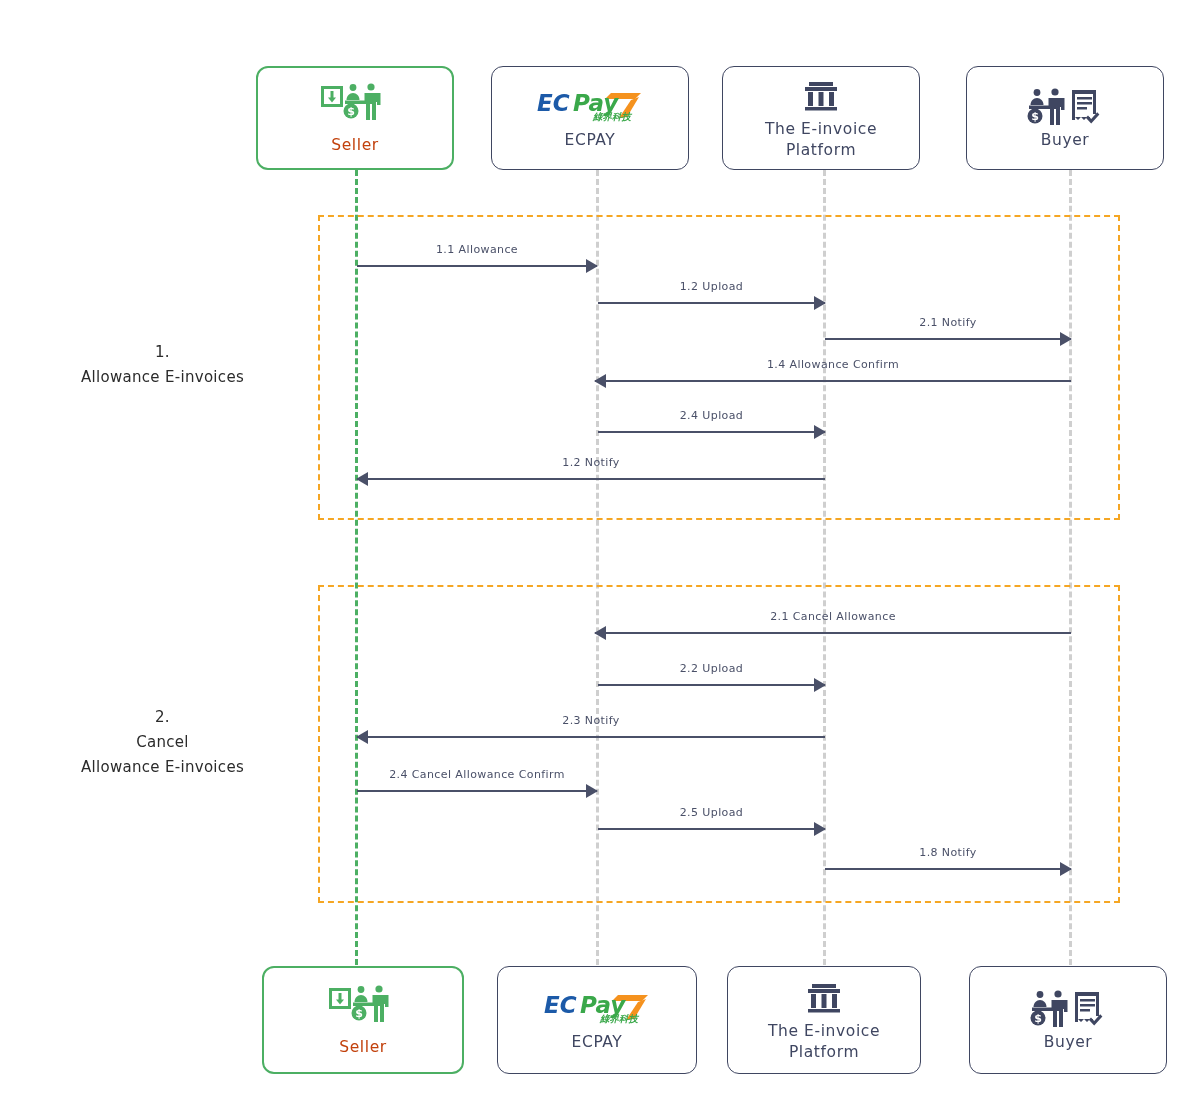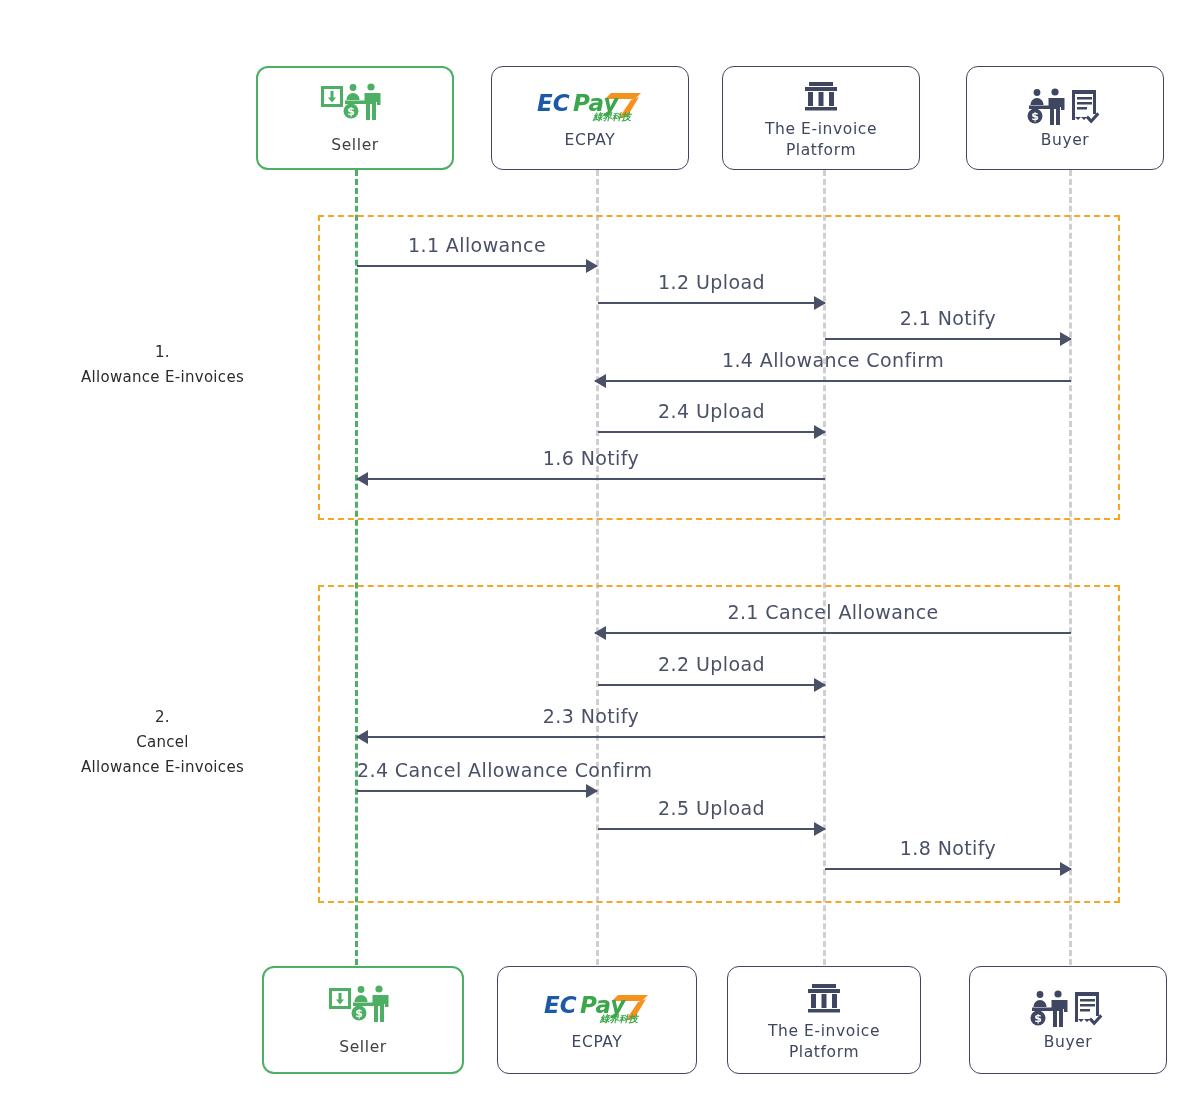--- a/index.html
+++ b/index.html
@@ -36,21 +36,21 @@
     margin-bottom: 2px;
   }
   .actor-label {
     font-size: 15.5px;
     letter-spacing: .6px;
     line-height: 21px;
     text-align: center;
     color: #3f4661;
     white-space: pre-line;
   }
-  .actor-box.green .actor-label { color: #404040; margin-top: 10px; }
+  .actor-box.green .actor-label { color: #c2410c; margin-top: 10px; }
 
   
   .ecpay-logo { display:block; }
 
   
   .lifeline {
     position: absolute;
     width: 0;
     border-left: 3px dashed #cfcfcf;
   }
@@ -88,21 +88,21 @@
     border-top: 7px solid transparent;
     border-bottom: 7px solid transparent;
   }
   .msg-head.right { right: -1px; border-left: 12px solid #4a5068; }
   .msg-head.left  { left: -1px;  border-right: 12px solid #4a5068; }
   .msg-label {
     position: absolute;
     bottom: 9px;
     left: 0; right: 0;
     text-align: center;
-    font-size: 19px;
+    font-size: 11px;
     color: #4a5068;
     letter-spacing: .4px;
     white-space: nowrap;
   }
 </style>
 </head>
 <body>
 
 <div id="diagram">
 
@@ -235,21 +235,21 @@
     <div class="msg-head left"></div>
   </div>
 
   <div class="message" style="left:598px; width:227px; top:431px;">
     <div class="msg-label">2.4 Upload</div>
     <div class="msg-line"></div>
     <div class="msg-head right"></div>
   </div>
 
   <div class="message" style="left:357px; width:468px; top:478px;">
-    <div class="msg-label">1.6 Notify</div>
+    <div class="msg-label">1.2 Notify</div>
     <div class="msg-line"></div>
     <div class="msg-head left"></div>
   </div>
 
   <div class="message" style="left:595px; width:476px; top:632px;">
     <div class="msg-label">2.1 Cancel Allowance</div>
     <div class="msg-line"></div>
     <div class="msg-head left"></div>
   </div>
 

